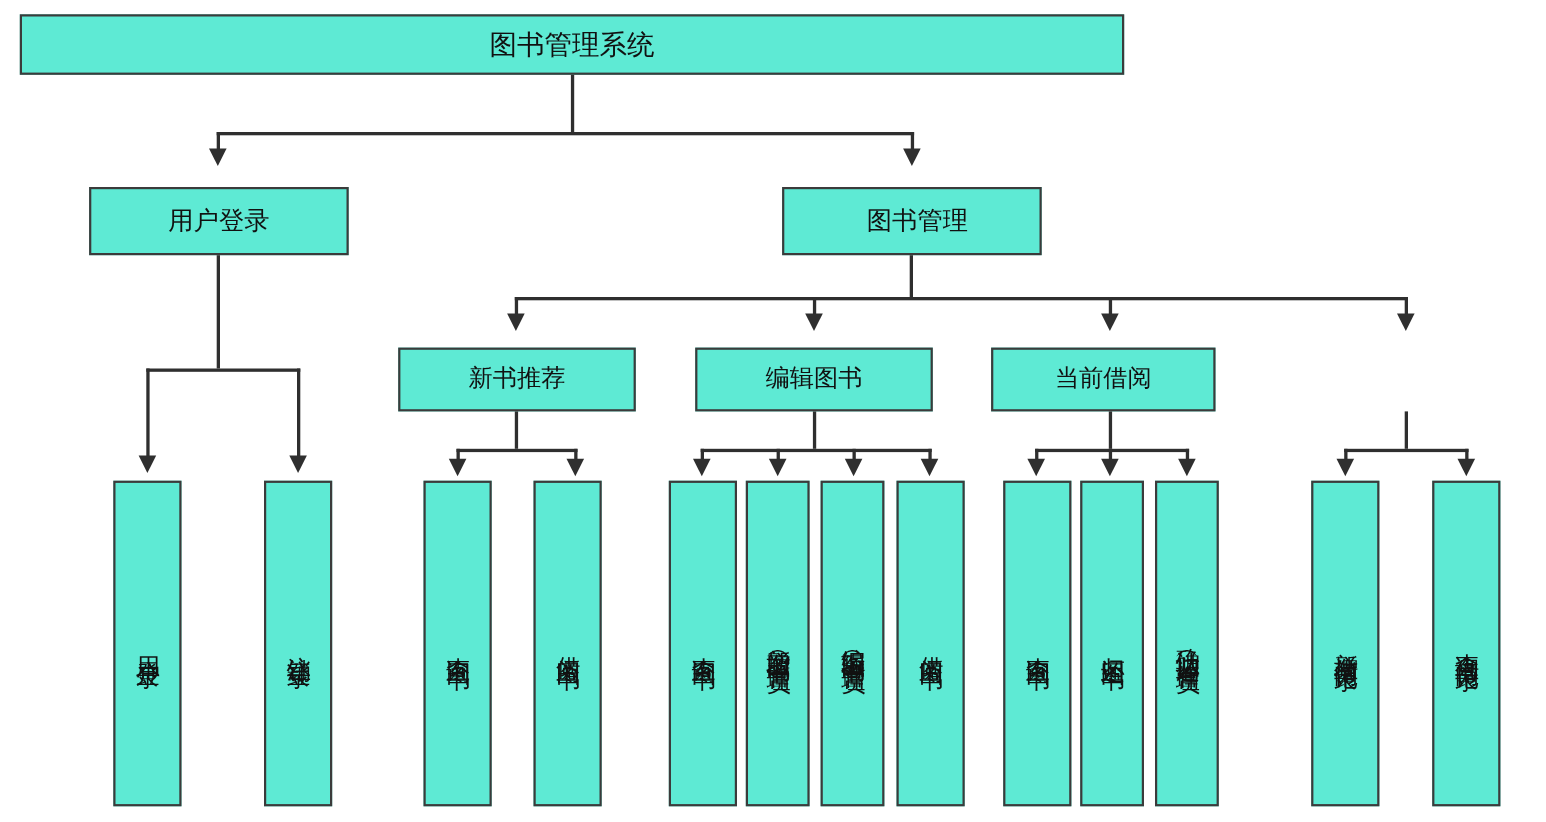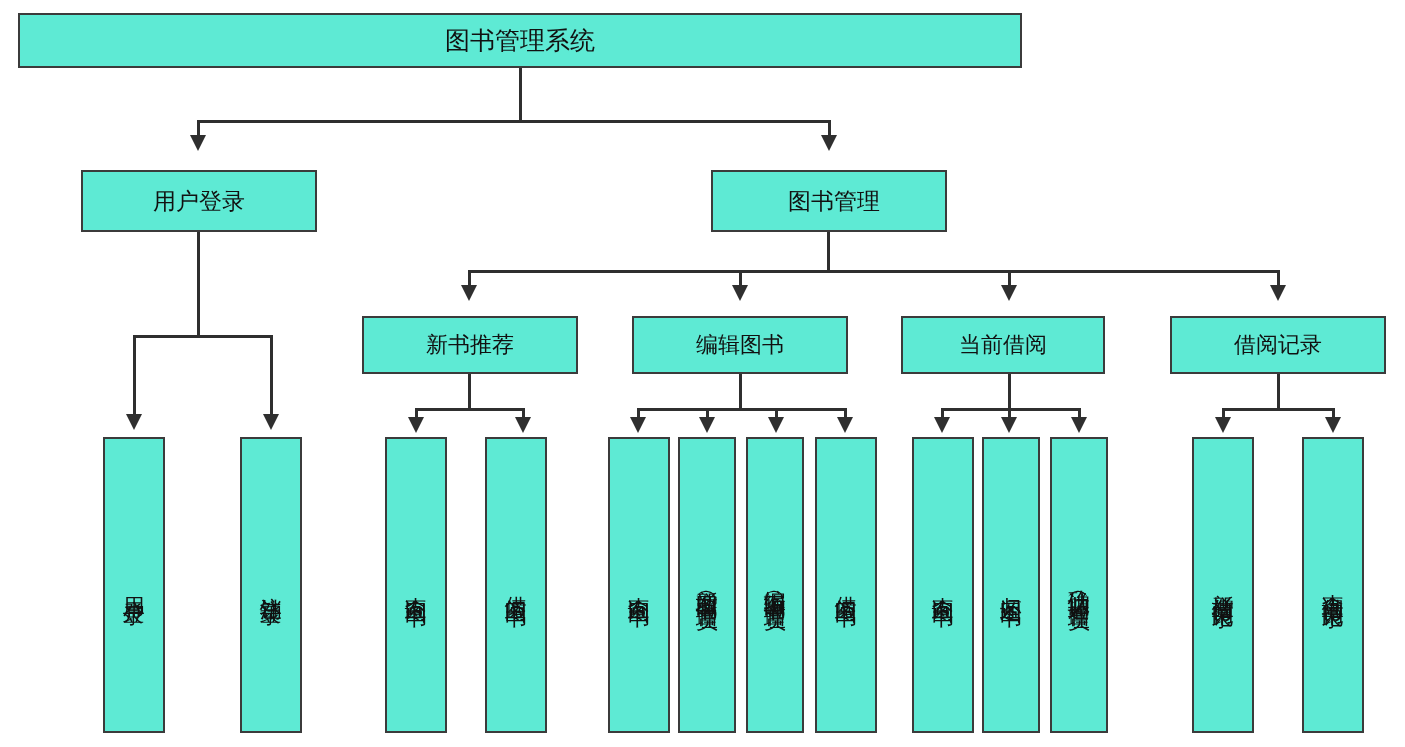--- a/index.html
+++ b/index.html
@@ -111,23 +111,20 @@
 
   <div class="node lvl2" style="left:362px;top:316px;width:216px;height:58px;">
     <span class="lbl">新书推荐</span>
   </div>
   <div class="node lvl2" style="left:632px;top:316px;width:216px;height:58px;">
     <span class="lbl">编辑图书</span>
   </div>
   <div class="node lvl2" style="left:901px;top:316px;width:204px;height:58px;">
     <span class="lbl">当前借阅</span>
   </div>
-  <div class="node lvl2" style="left:1170px;top:316px;width:216px;height:58px;">
-    <span class="lbl">借阅记录</span>
-  </div>
 
   <div class="conn vline" style="left:468px;top:374px;width:3px;height:34px;"></div>
   <div class="conn hline" style="left:415px;top:408px;width:110px;height:3px;"></div>
   <div class="conn vline" style="left:415px;top:408px;width:3px;height:12px;"></div>
   <div class="conn vline" style="left:522px;top:408px;width:3px;height:12px;"></div>
   <div class="arrow" style="left:408px;top:417px;"></div>
   <div class="arrow" style="left:515px;top:417px;"></div>
 
   <div class="conn vline" style="left:739px;top:374px;width:3px;height:34px;"></div>
   <div class="conn hline" style="left:637px;top:408px;width:210px;height:3px;"></div>

